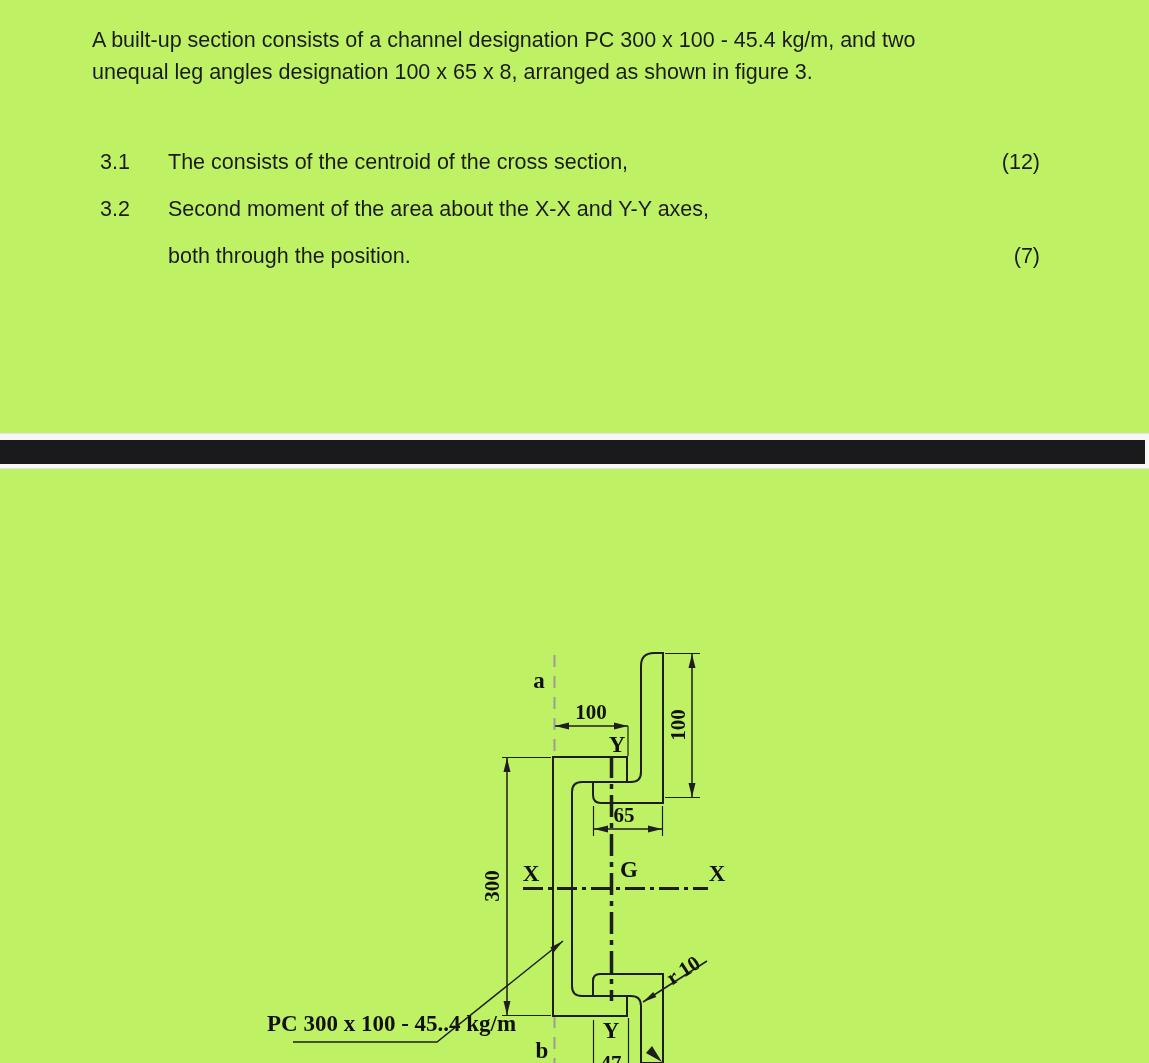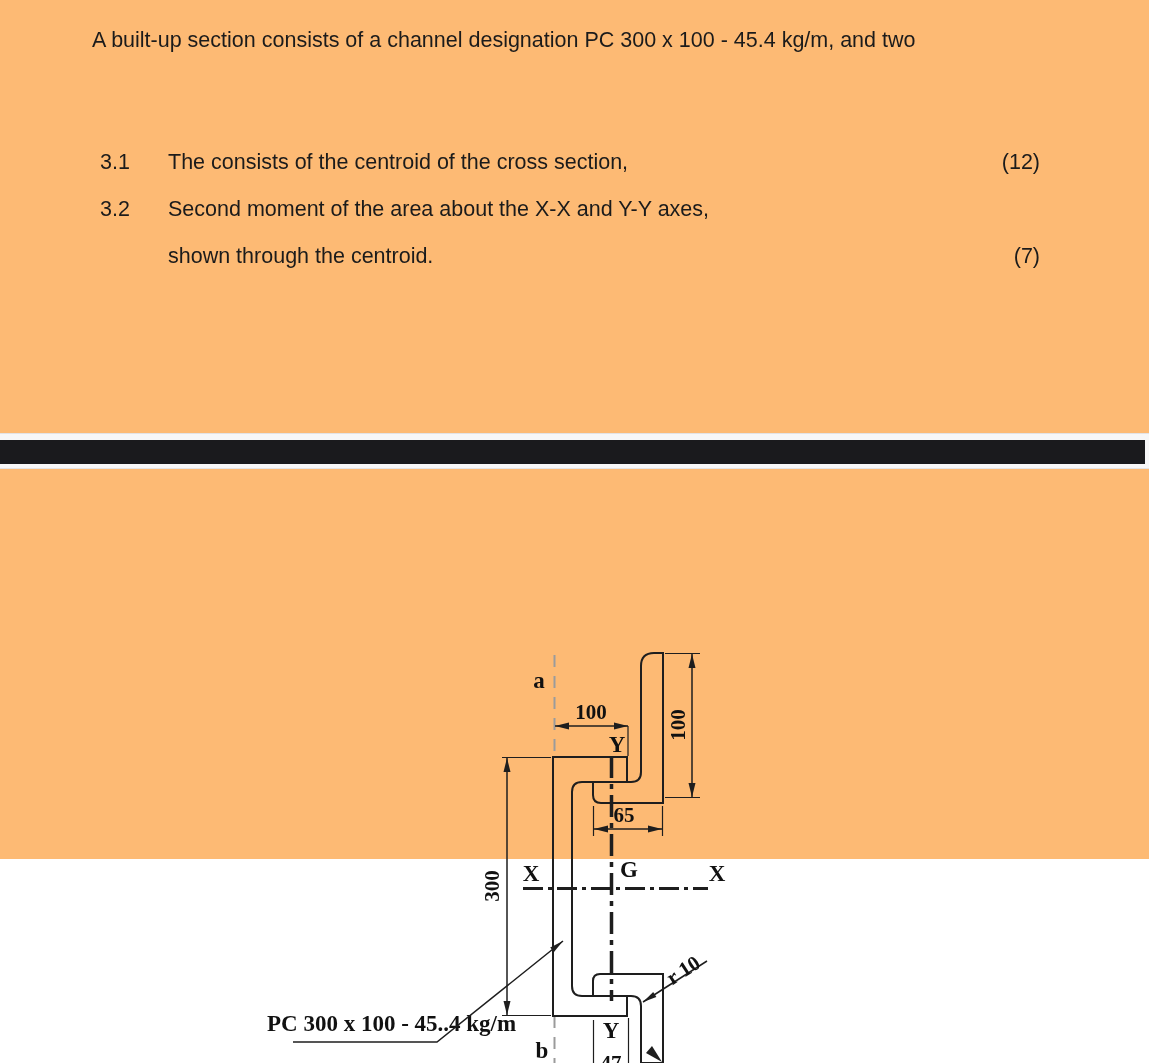--- a/index.html
+++ b/index.html
@@ -1,18 +1,18 @@
 <!DOCTYPE html>
 <html><head>
 <meta charset="utf-8">
 <style>
   * { margin:0; padding:0; box-sizing:border-box; }
   html,body { width:1149px; height:1063px; background:#ffffff; overflow:hidden;
               font-family:"Liberation Sans", sans-serif; }
-  .page { position:relative; width:1149px; height:859px; background:#fdba74; }
+  .page { position:relative; width:1149px; height:1063px; background:#bef264; }
 
   
   .doc-text { position:absolute; left:92px; top:24px; width:965px; color:#1b1b1b;
               font-size:21.5px; line-height:32px; }
   .para-line { white-space:nowrap; }
   .intro { position:absolute; left:92px; top:103px; color:#1b1b1b; font-size:21.5px; }
   .q-row { position:absolute; left:92px; width:948px; color:#1b1b1b; font-size:21.5px; }
   .q-row .q-num  { position:absolute; left:8px; }
   .q-row .q-text { position:absolute; left:76px; white-space:nowrap; }
   .q-row .q-marks{ position:absolute; right:0; text-align:right; }
@@ -38,36 +38,37 @@
   text.fig-axis { font:bold 23px "Liberation Serif", serif; fill:#111; }
   text.fig-part { font:bold 23px "Liberation Serif", serif; fill:#111; }
 </style>
 </head>
 <body>
 
 <div class="page">
 
   <div class="doc-text">
     <div class="para-line">A built-up section consists of a channel designation PC 300 x 100 - 45.4 kg/m, and two</div>
+    <div class="para-line">unequal leg angles designation 100 x 65 x 8, arranged as shown in figure 3.</div>
   </div>
 
 
   <div class="q-row row-1">
     <span class="q-num">3.1</span>
     <span class="q-text">The consists of the centroid of the cross section,</span>
     <span class="q-marks">(12)</span>
   </div>
   <div class="q-row row-2">
     <span class="q-num">3.2</span>
     <span class="q-text">Second moment of the area about the X-X and Y-Y axes,</span>
     <span class="q-marks"></span>
   </div>
   <div class="q-row row-3">
     <span class="q-num"></span>
-    <span class="q-text">shown through the centroid.</span>
+    <span class="q-text">both through the position.</span>
     <span class="q-marks">(7)</span>
   </div>
 
   <div class="divider-strip">
     <div class="divider-bar"></div>
   </div>
 
   <svg class="fig-svg" viewBox="0 0 1149 1063">
     <defs>
       <pattern id="hatch" patternUnits="userSpaceOnUse" width="6" height="6" patternTransform="rotate(-45)">

